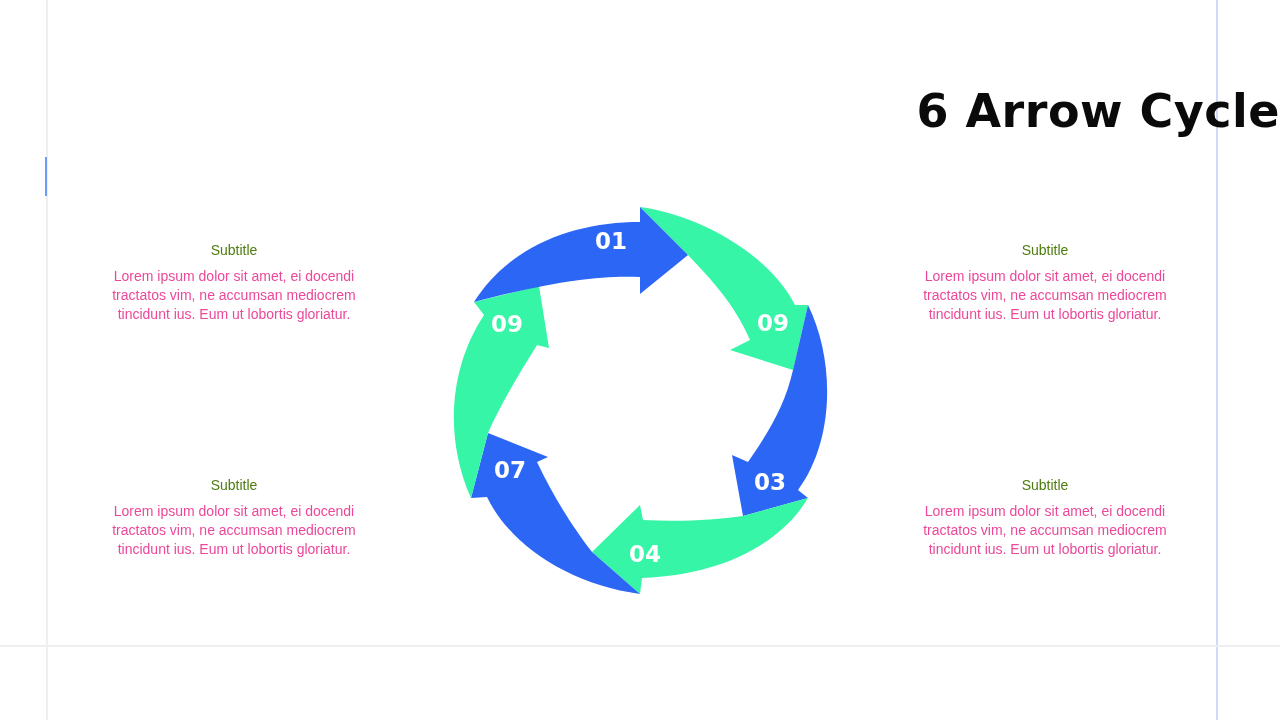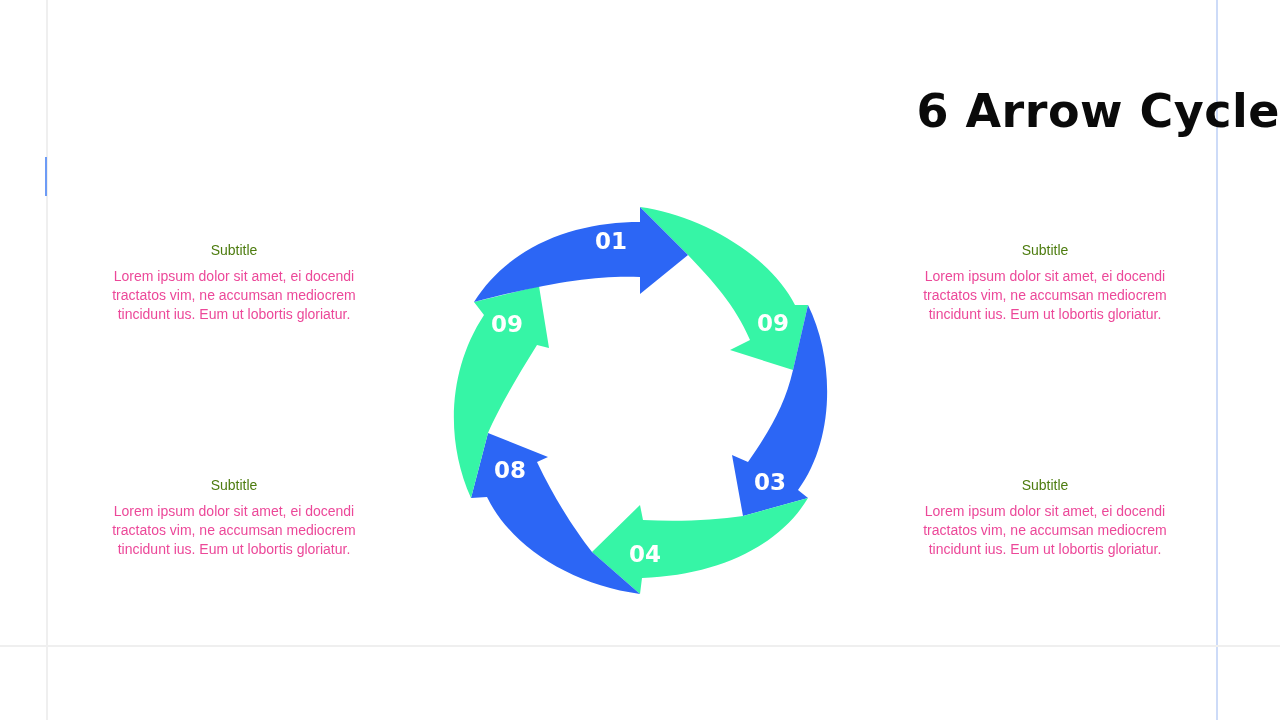--- a/index.html
+++ b/index.html
@@ -59,21 +59,21 @@
 
   <path fill="#36f5a6" d="M471,498 C445,440 448,370 484,315 L474,302 L539,286 L549,348 L537,345 C515,380 498,410 488,433 Z"></path>
 
   <path fill="#2c66f5" d="M474,302 C510,245 575,222 640,222 L640,207 L688,255 L640,294 L640,277 C600,275 550,282 474,302 Z"></path>
 </svg>
 
 <div class="num" style="left:581px; top:227px;">01</div>
 <div class="num" style="left:743px; top:309px;">09</div>
 <div class="num" style="left:740px; top:468px;">03</div>
 <div class="num" style="left:615px; top:540px;">04</div>
-<div class="num" style="left:480px; top:456px;">08</div>
+<div class="num" style="left:480px; top:456px;">07</div>
 <div class="num" style="left:477px; top:310px;">09</div>
 
 <div class="textblock tb-tl">
   <div class="sub">Subtitle</div>
   <div class="body">Lorem ipsum dolor sit amet, ei docendi tractatos vim, ne accumsan mediocrem tincidunt ius. Eum ut lobortis gloriatur.</div>
 </div>
 <div class="textblock tb-bl">
   <div class="sub">Subtitle</div>
   <div class="body">Lorem ipsum dolor sit amet, ei docendi tractatos vim, ne accumsan mediocrem tincidunt ius. Eum ut lobortis gloriatur.</div>
 </div>

